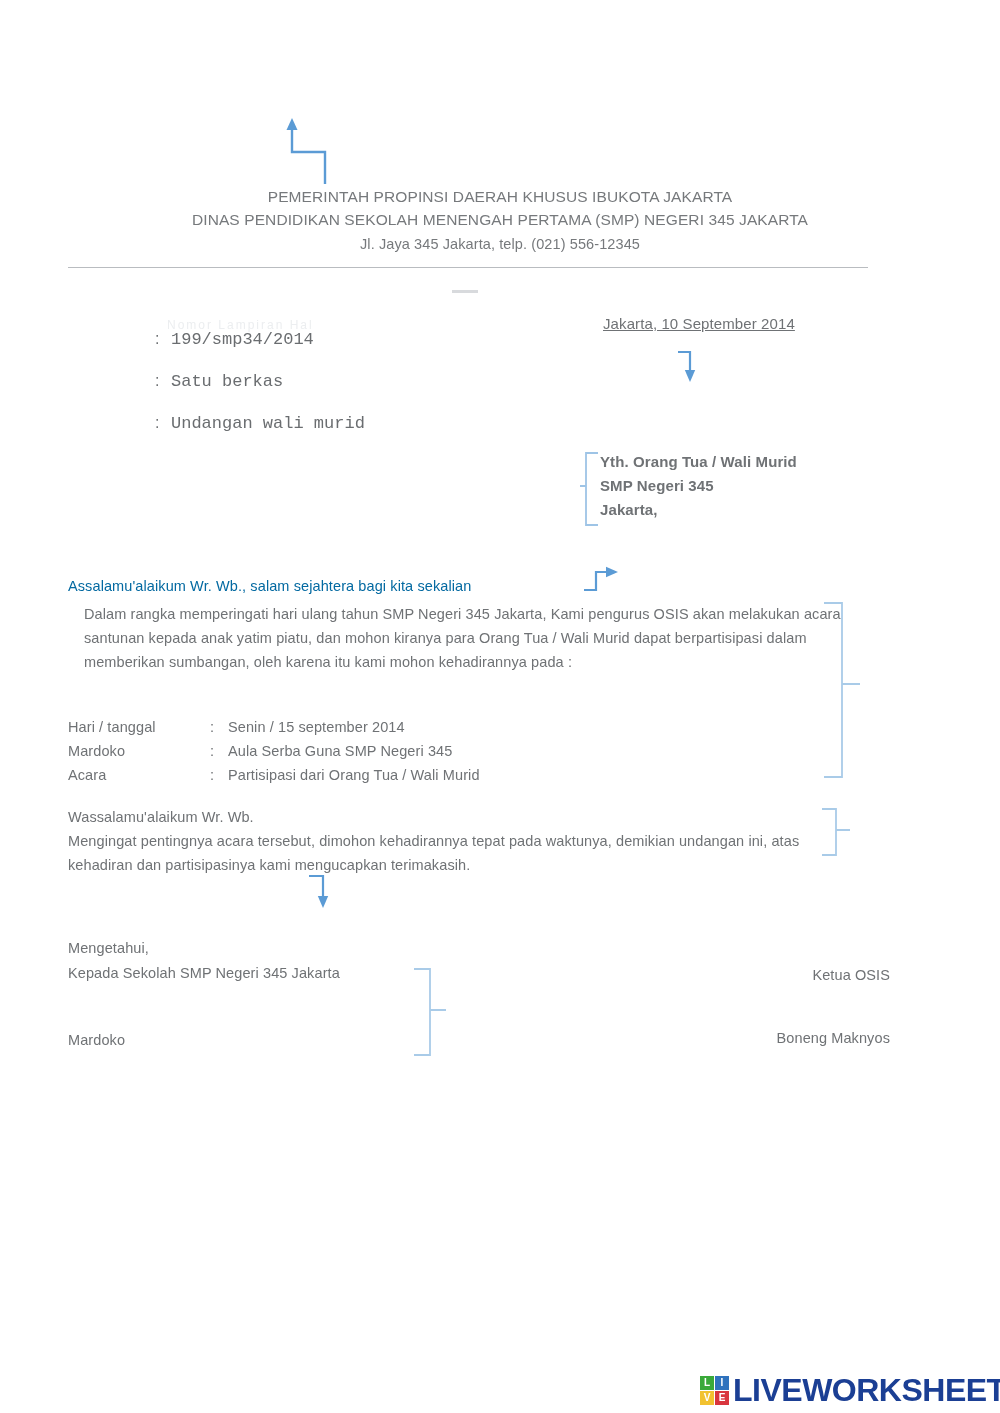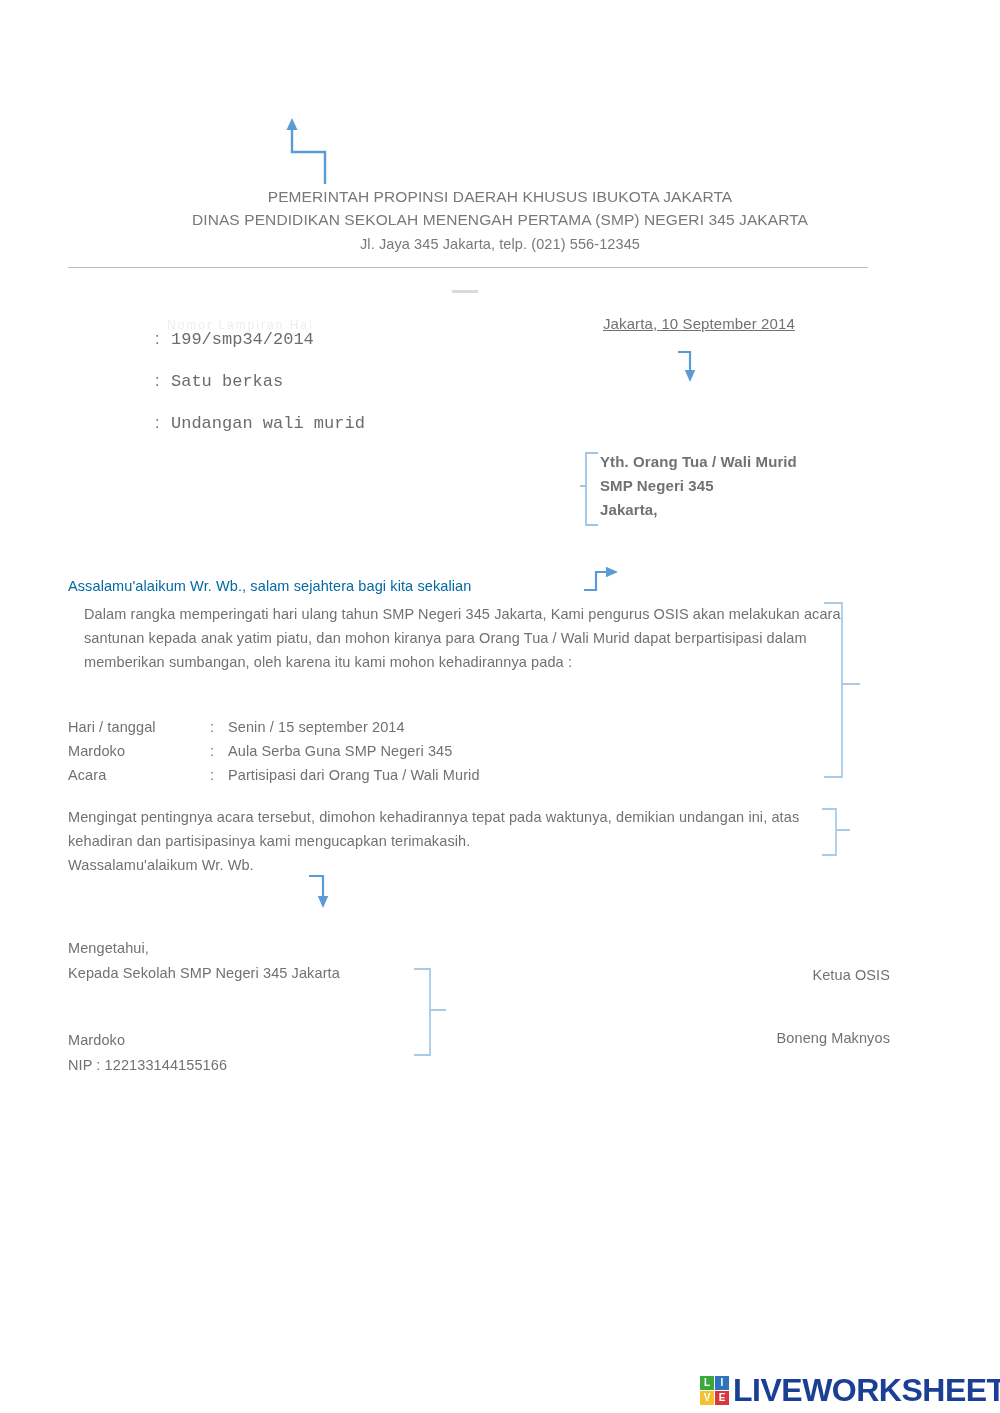--- a/index.html
+++ b/index.html
@@ -279,30 +279,29 @@
       <span>Aula Serba Guna SMP Negeri 345</span>
     </div>
     <div class="drow">
       <span class="dlabel">Acara</span>
       <span class="dcolon">:</span>
       <span>Partisipasi dari Orang Tua / Wali Murid</span>
     </div>
   </div>
 
   <div class="closing-par scan">
+    <div>Wassalamu'alaikum Wr. Wb.</div>
     <div>Mengingat pentingnya acara tersebut, dimohon kehadirannya tepat pada waktunya, demikian undangan ini, atas kehadiran dan partisipasinya kami mengucapkan terimakasih.</div>
-    <div>Wassalamu'alaikum Wr. Wb.</div>
   </div>
 
   <div class="sig-left scan">
     <div>Mengetahui,</div>
     <div>Kepada Sekolah SMP Negeri 345 Jakarta</div>
     <div class="gap"></div>
     <div>Mardoko</div>
-    <div>NIP : 122133144155166</div>
   </div>
 
   <div class="sig-right scan">
     <div>Ketua OSIS</div>
     <div class="gap"></div>
     <div>Boneng Maknyos</div>
   </div>
 
   <div class="annot" style="left:280px; top:112px;">
     <svg width="60" height="72" viewBox="0 0 60 72" fill="none">

